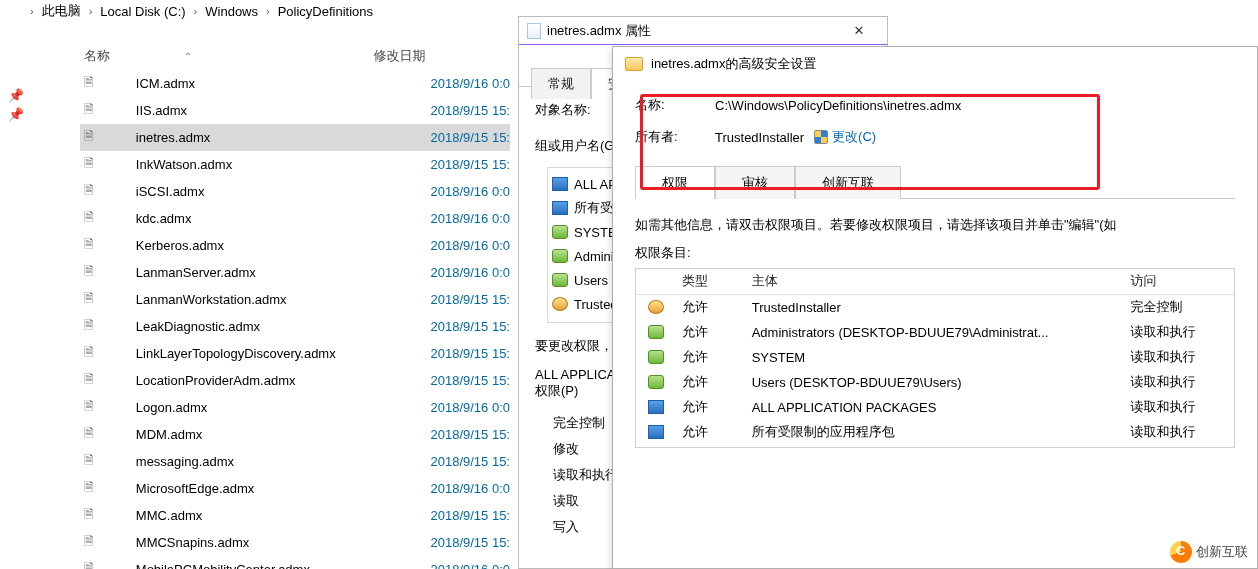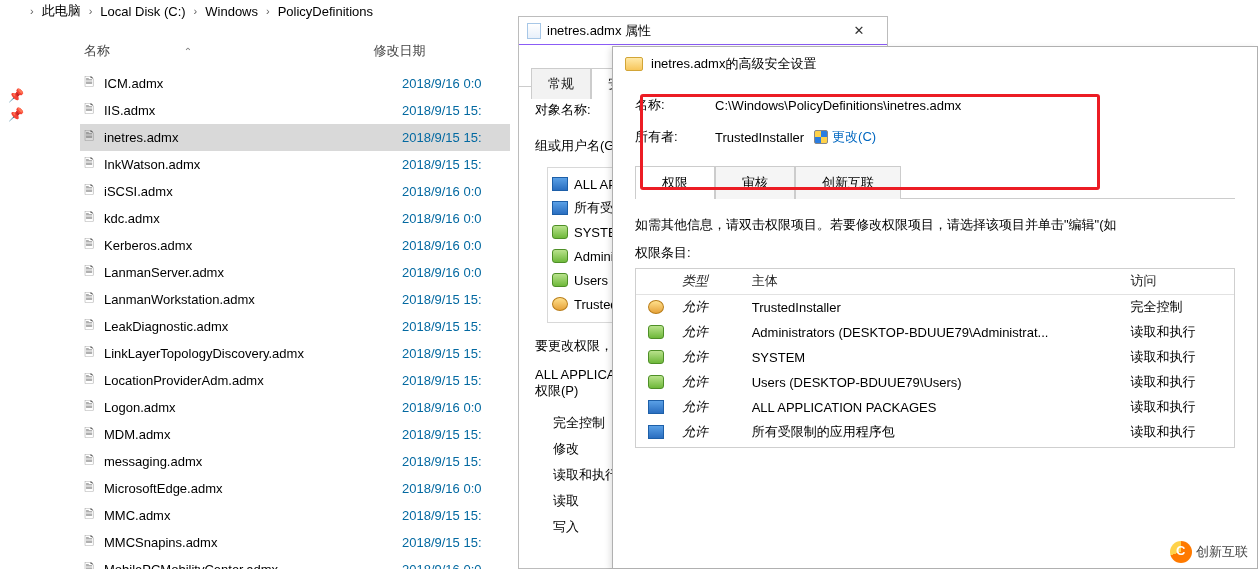--- a/index.html
+++ b/index.html
@@ -8,28 +8,28 @@
   
   .explorer { position: absolute; left: 0; top: 0; width: 1258px; height: 569px; background: #fff; }
   .breadcrumb { display: flex; align-items: center; height: 22px; padding-left: 30px; gap: 6px; background: #fff; }
   .breadcrumb .chev { color: #606060; font-size: 11px; }
   .breadcrumb .crumb { padding: 0 2px; }
 
   .left-pin-gutter { position: absolute; left: 0; top: 42px; width: 30px; height: 520px; }
   .pin-icon { color: #555; font-size: 13px; padding: 2px 8px; display:block; }
 
   .file-area { position: absolute; left: 80px; top: 42px; width: 430px; }
-  .file-header { display: flex; align-items: flex-start; height: 28px; color: #444; border-bottom: 1px solid transparent; }
+  .file-header { display: flex; align-items: center; height: 28px; color: #444; border-bottom: 1px solid transparent; }
   .col-name { width: 322px; padding-left: 4px; }
   .col-date { width: 150px; }
   .sort-chev { margin-left: 70px; color: #7a7a7a; font-size: 10px; }
   .file-row { display: flex; align-items: center; height: 27px; padding-left: 0; }
   .file-row.selected { background: #d9d9d9; }
   .file-icon { width: 18px; text-align: center; color: #666; font-size: 12px; margin-right: 6px; }
-  .file-name { width: 298px; white-space: nowrap; overflow: hidden; }
+  .file-name { width: 298px; white-space: nowrap; overflow: hidden; margin-left: 32px; }
   .file-date { color: #0369a1; white-space: nowrap;}
 
   
   .props { position: absolute; left: 518px; top: 16px; width: 370px; height: 553px; background: #fff; border: 1px solid #bcbcbc; }
   .props-title { display: flex; align-items: center; height: 28px; padding: 0 8px; gap: 6px; border-bottom: 1px solid #8b5cf6; }
   .props-title .fi { width: 14px; height: 16px; border: 1px solid #a7c7e7; background: linear-gradient(#fff,#e8f0fa); }
   .x-btn { margin-left: auto; width: 40px; text-align: center; color:#333; }
   .tabbar { display: flex; align-items: flex-end; padding: 10px 12px 0 12px; gap: 0; border-bottom: 1px solid #ccc;}
   .tab { padding: 6px 16px; border: 1px solid #ccc; border-bottom: none; background: #fff; color:#222; position: relative; top:13px;}
   .tab.inactive { background: #f2f2f2; }
@@ -55,21 +55,21 @@
   .shield { display:inline-block; width:14px; height:14px; background: conic-gradient(#2a7de1 0 25%, #ffd24a 0 50%, #2a7de1 0 75%, #ffd24a 0); border-radius:2px; margin:0 4px 0 10px; vertical-align:-2px; border:1px solid #888;}
   .link { color:#0067c0; cursor:pointer; }
   .adv-tabs { display:flex; margin-top:12px; border-bottom:1px solid #ccc;text-decoration:underline;}
   .adv-tab { padding:7px 26px; border:1px solid #ccc; border-bottom:none; position:relative; top:1px; background:#fff;}
   .adv-tab.inactive { background:#f5f5f5; }
   .hint { margin:16px 0 8px 0; line-height:1.6; }
   .ace-table { border:1px solid #cfcfcf; margin-top:6px; height:180px; background:#fff;}
   .ace-head { display:flex; height:26px; align-items:center; border-bottom:1px solid #e2e2e2; color:#222; background:#fff;}
   .ace-head > div, .ace-row > div { padding:0 6px; }
   .c-icon { width:40px; }
-  .c-type { width:70px;font-style:italic; }
+  .c-type { width:70px; }
   .c-prin { width:380px; white-space:nowrap; overflow:hidden; }
   .c-acc  { width:110px; }
   .ace-row { display:flex; height:25px; align-items:center; }
   .ace-row .c-icon { display:flex; justify-content:center;}
 
   
   .wm { position:absolute; right:10px; bottom:6px; display:flex; align-items:center; gap:4px; color:#444; font-size:14px;}
   .wm .logo { width:22px; height:22px; background: conic-gradient(#ff7a00 0 70%, #ffd24a 0); border-radius:50%; position:relative;}
   .wm .logo:after { content:"C"; position:absolute; left:6px; top:2px; color:#fff; font-weight:bold; }
 </style>

